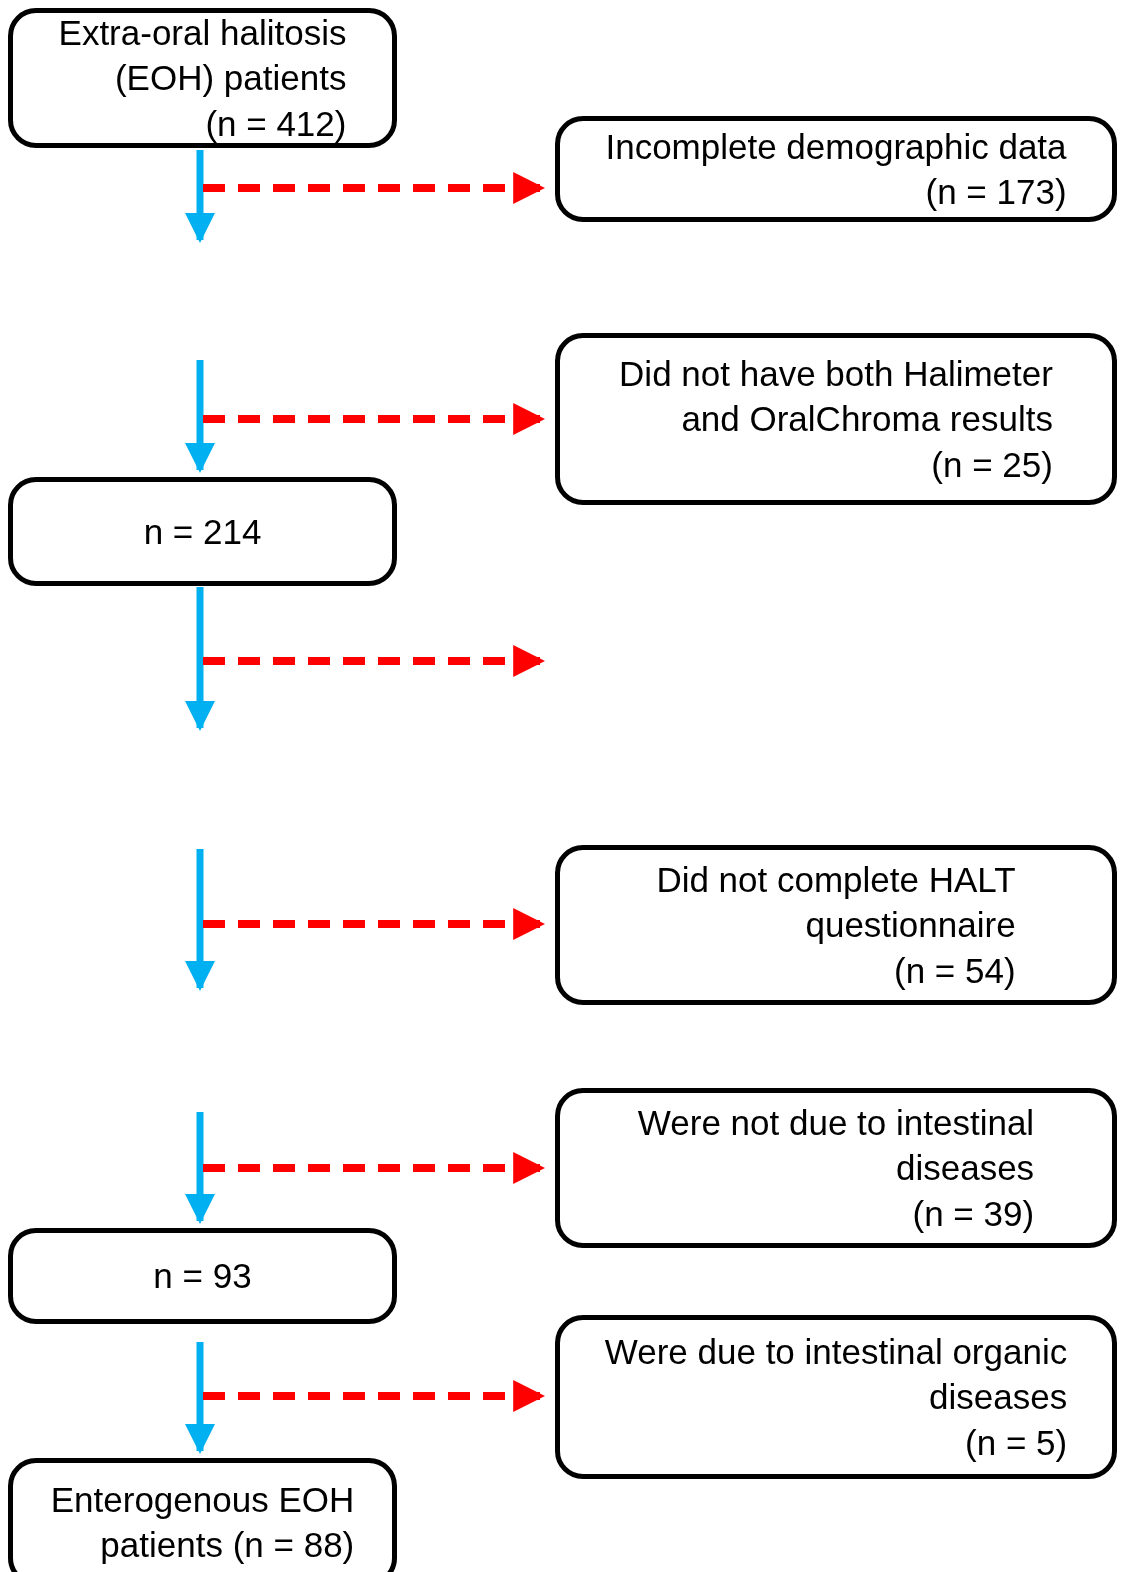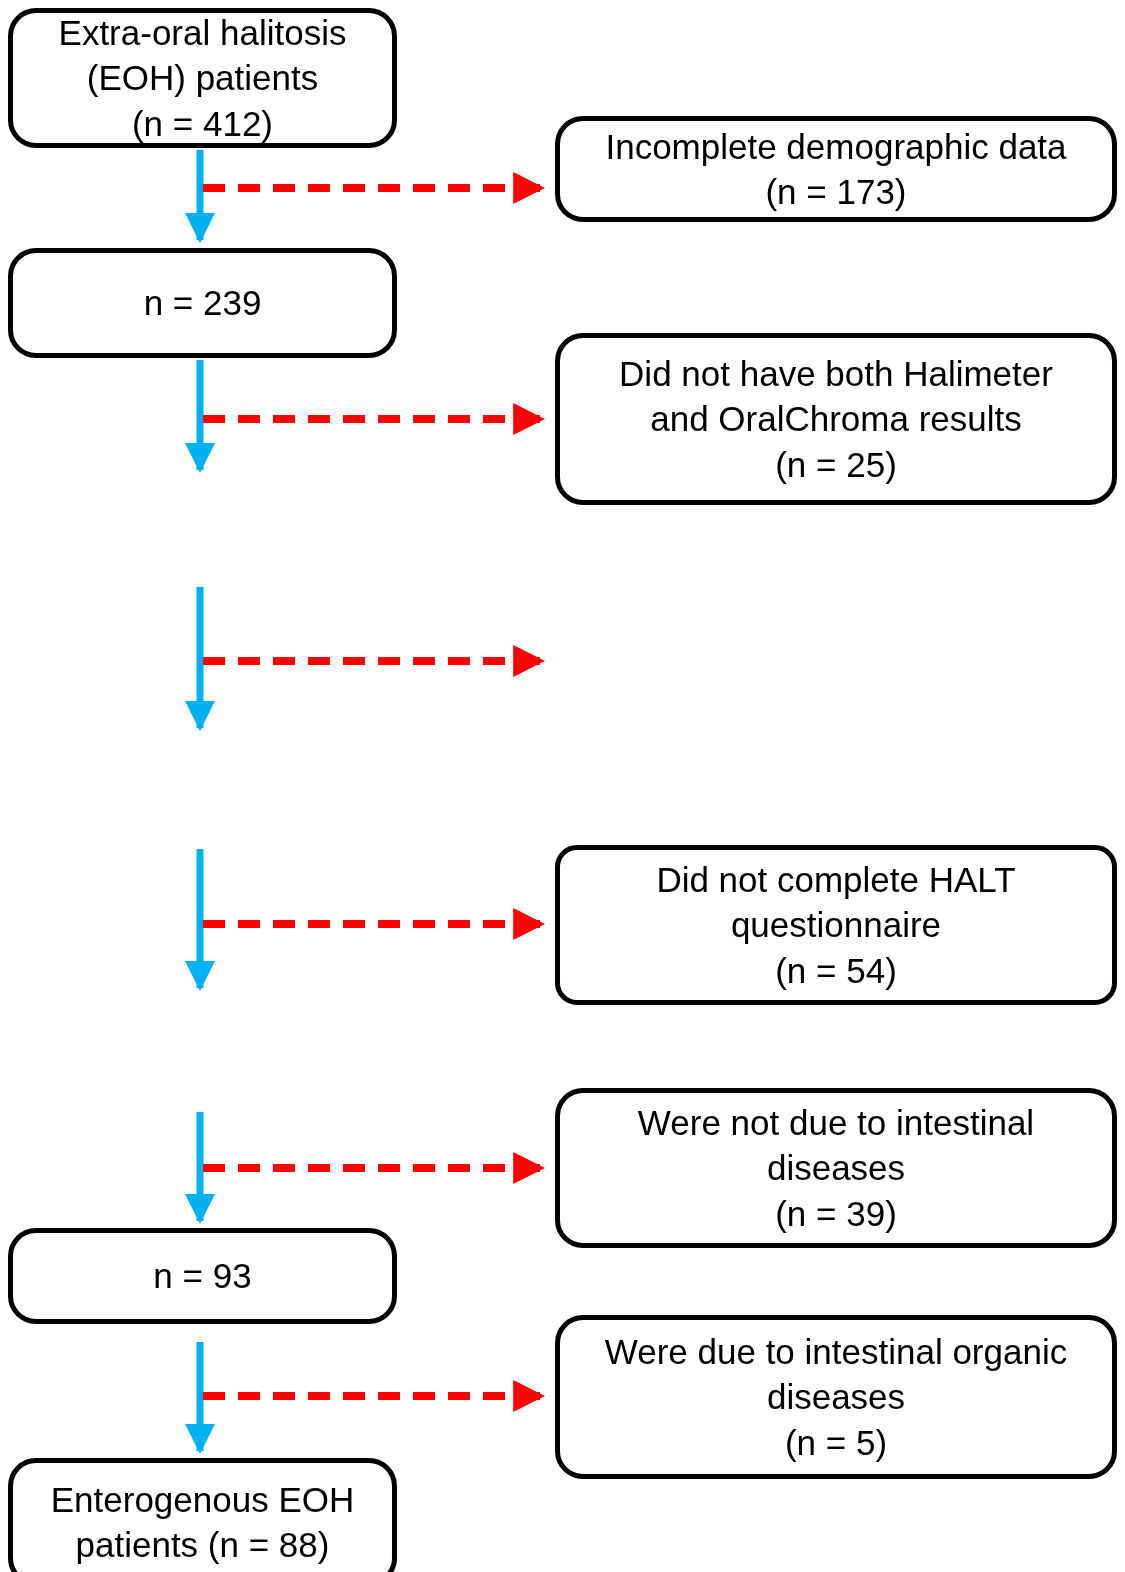--- a/index.html
+++ b/index.html
@@ -35,20 +35,21 @@
     display:flex;
     align-items:center;
     justify-content:center;
     text-align:center;
     font-size:35px;
     line-height:1.3;
   }
   .box .label{
     white-space:pre-line;
     padding:0 10px;
+    text-align:right;
   }
   .flow-box{left:8px;width:389px;}
   .exclusion-box{left:555px;width:562px;}
 </style>
 </head>
 <body>
 
 <div class="canvas">
 
   <svg class="arrow-layer" viewBox="0 0 1125 1572" xmlns="http://www.w3.org/2000/svg">
@@ -74,41 +75,41 @@
     <line class="excl-line" x1="203" y1="924" x2="542" y2="924" stroke="#FF0000" stroke-width="8" stroke-dasharray="22 13" marker-end="url(#redhead)"></line>
     <line class="excl-line" x1="203" y1="1168" x2="542" y2="1168" stroke="#FF0000" stroke-width="8" stroke-dasharray="22 13" marker-end="url(#redhead)"></line>
     <line class="excl-line" x1="203" y1="1396" x2="542" y2="1396" stroke="#FF0000" stroke-width="8" stroke-dasharray="22 13" marker-end="url(#redhead)"></line>
   </svg>
 
   <div class="box flow-box" style="top:8px;height:140px;">
     <span class="label">Extra-oral halitosis
 (EOH) patients
 (n = 412)</span>
   </div>
-  <div class="box flow-box" style="top:248px;height:110px;">
-    <span class="label">n = 239</span>
+  <div class="box flow-box" style="top:477px;height:109px;">
+    <span class="label">n = 214</span>
   </div>
   <div class="box flow-box" style="top:1228px;height:96px;">
     <span class="label">n = 93</span>
   </div>
   <div class="box flow-box" style="top:1458px;height:128px;">
     <span class="label">Enterogenous EOH
 patients (n = 88)</span>
   </div>
 
   <div class="box exclusion-box" style="top:116px;height:106px;">
     <span class="label">Incomplete demographic data
 (n = 173)</span>
   </div>
   <div class="box exclusion-box" style="top:333px;height:172px;">
     <span class="label">Did not have both Halimeter
 and OralChroma results
 (n = 25)</span>
   </div>
-  <div class="box exclusion-box" style="top:845px;height:160px;border-radius:22px;">
+  <div class="box exclusion-box" style="top:845px;height:160px;">
     <span class="label">Did not complete HALT
 questionnaire
 (n = 54)</span>
   </div>
   <div class="box exclusion-box" style="top:1088px;height:160px;">
     <span class="label">Were not due to intestinal
 diseases
 (n = 39)</span>
   </div>
   <div class="box exclusion-box" style="top:1315px;height:164px;">

